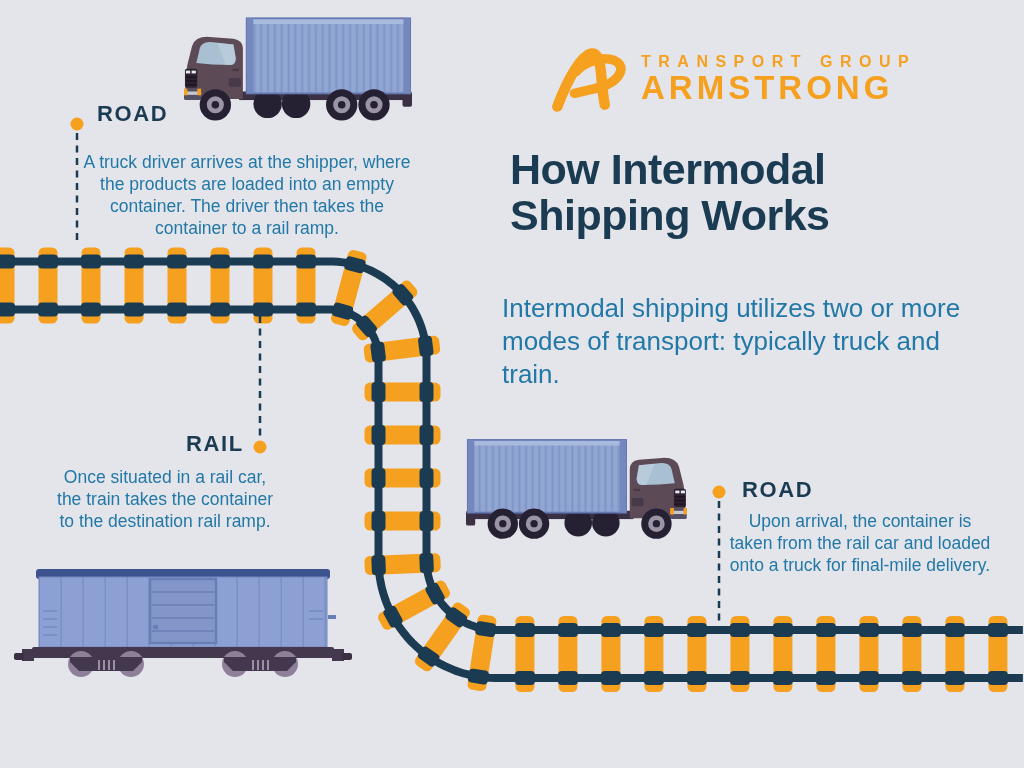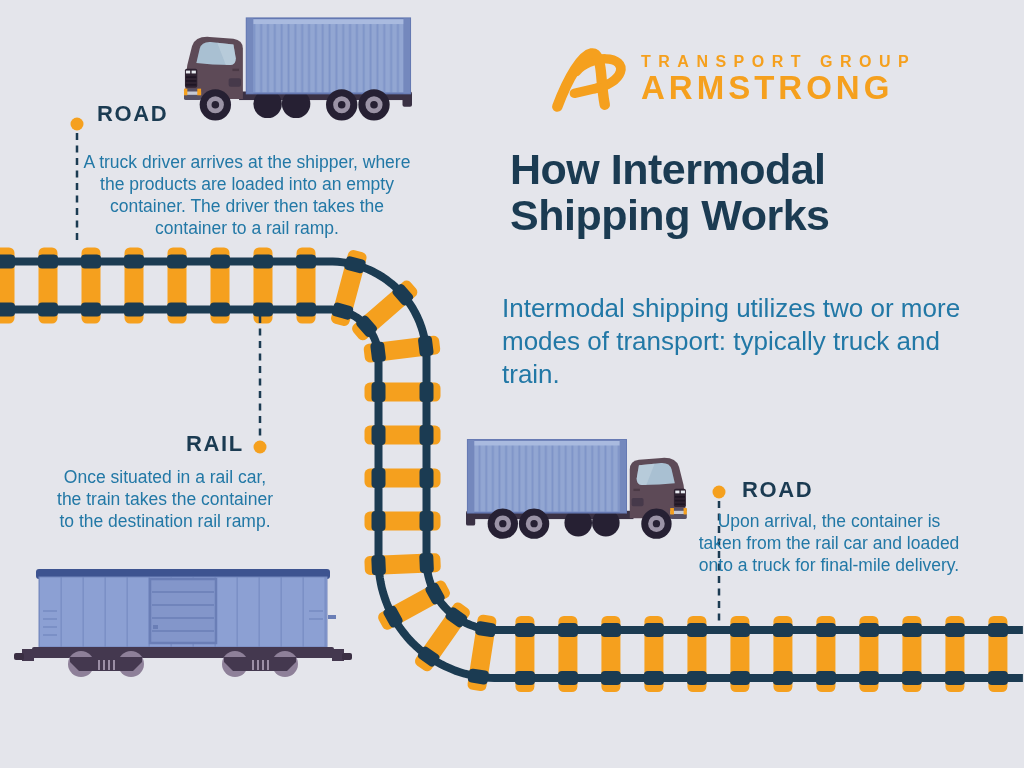--- a/index.html
+++ b/index.html
@@ -17,21 +17,21 @@
     font-weight:bold;font-size:22px;color:var(--navy);letter-spacing:1.6px;
   }
   .step-text{
     font-size:17.5px;line-height:22px;color:var(--blue);text-align:center;
   }
   #road1-label{left:97px;top:101px;}
   #road1-text{left:80px;top:151px;width:334px;}
   #rail-label{left:186px;top:431px;text-align:center;}
   #rail-text{left:32px;top:466px;width:228px;margin-left:19px;}
   #road2-label{left:742px;top:477px;}
-  #road2-text{left:695px;top:510px;width:268px;}
+  #road2-text{left:726px;top:510px;width:268px;}
   #logo{left:533px;top:42px;width:450px;height:80px;}
   #logo-mark{position:absolute;left:0;top:2px;width:98px;height:74px;}
   #logo-words{position:absolute;left:108px;top:8px;width:342px;text-align:left;}
   #logo-word1{
     font-weight:bold;font-size:33px;letter-spacing:4px;color:var(--orange);
     line-height:34px;white-space:nowrap;
   }
   #logo-word2{
     font-weight:bold;font-size:16px;letter-spacing:7.5px;color:var(--orange);
     margin-top:3px;white-space:nowrap;

